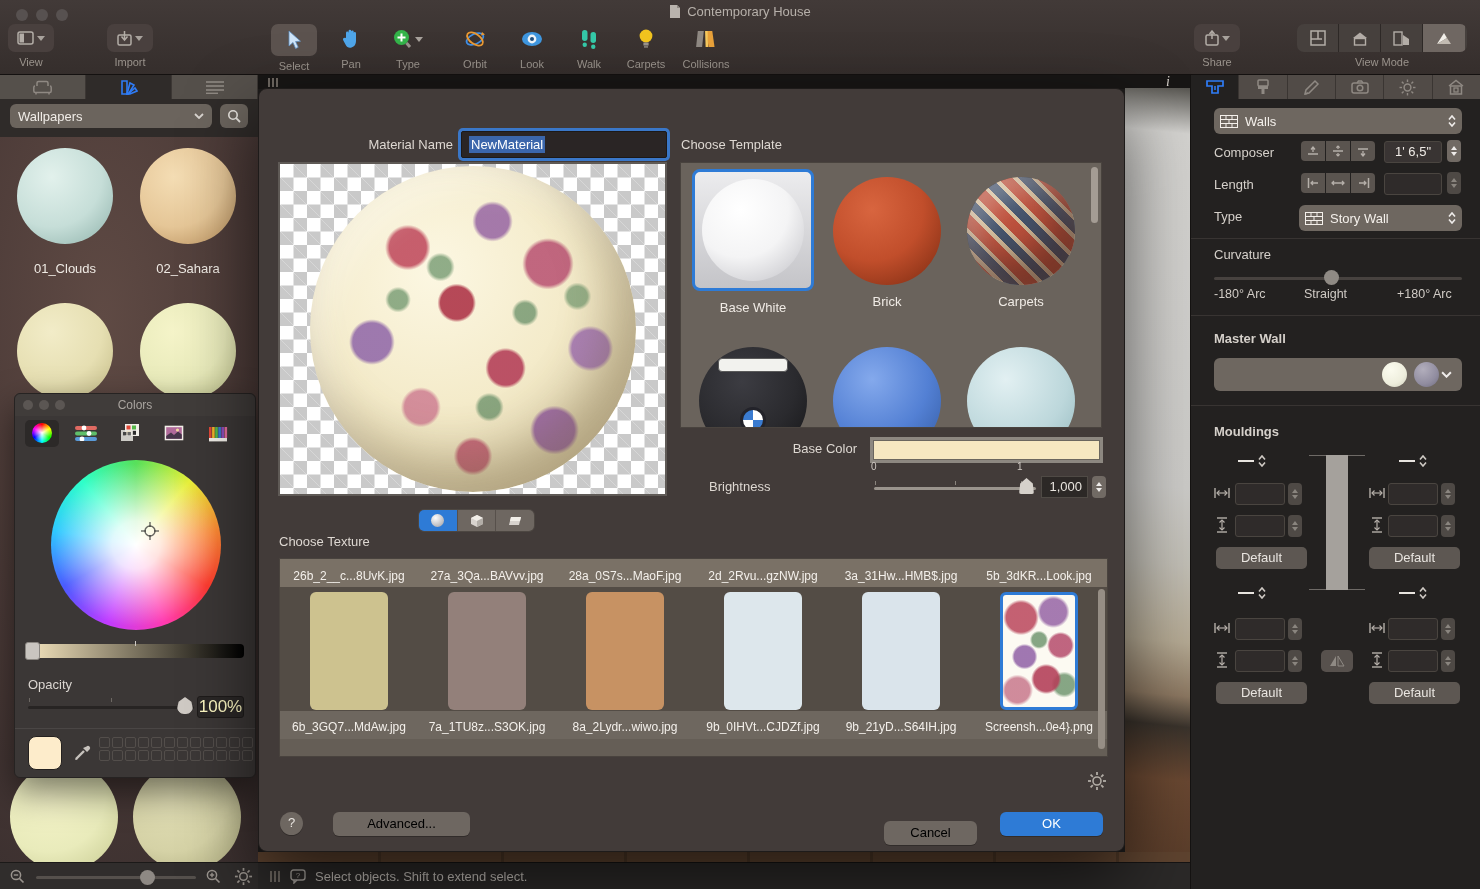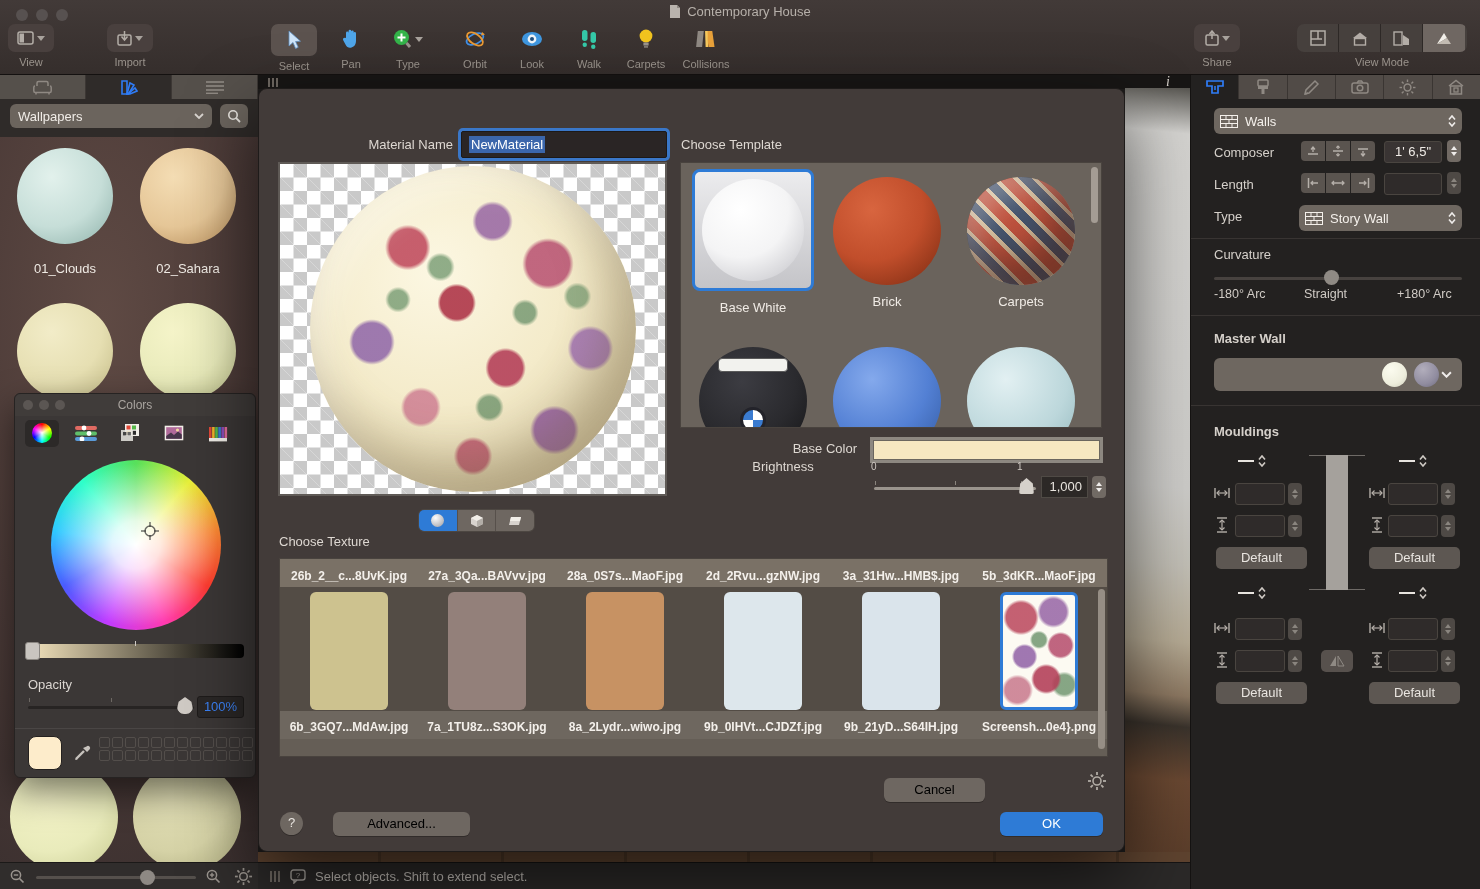--- a/index.html
+++ b/index.html
@@ -102,21 +102,21 @@
   #cgrad .gk { position:absolute; left:-3px; top:-2px; width:15px; height:18px;
     background:#c9c5c0; border:1px solid #8b8782; border-radius:3px; }
   #cgrad .gt { position:absolute; left:107px; top:-3px; width:1px; height:5px; background:#cfcac5; }
   #opac-label { position:absolute; left:13px; top:283px; color:#dbd6d1; font-size:13px; }
   #opac-track { position:absolute; left:13px; top:312px; width:166px; height:3px;
     background:#27rgba; background:#272423; border-radius:2px; }
   #opac-knob { position:absolute; left:162px; top:303px; width:16px; height:17px; background:#cfcac4;
     border-radius:8px 8px 7px 7px; clip-path:polygon(50% 0,90% 28%,100% 70%,78% 100%,22% 100%,0 70%,10% 28%); }
   .otick { position:absolute; width:1px; height:4px; background:#6d6863; top:304px; }
   #opac-val { position:absolute; left:182px; top:302px; width:47px; height:22px; background:#2a2726;
-    border:1px solid #1e1b1a; border-radius:3px; color:#3b82f6; font-size:13px;
+    border:1px solid #1e1b1a; border-radius:3px; color:#fef9c3; font-size:17px;
     text-align:center; line-height:20px; }
   #cdivider { position:absolute; left:0; top:334px; width:100%; height:1px; background:#4a4645; }
   #cwell { position:absolute; left:13px; top:342px; width:34px; height:34px; border-radius:8px;
     border:1px solid #242120; }
   #cdrop { position:absolute; left:58px; top:350px; }
   #cswatches { position:absolute; left:84px; top:343px; width:148px; display:grid;
     grid-template-columns:repeat(12,11px); grid-auto-rows:11px; gap:2px; }
   #cswatches i { border:1px solid #534e4b; border-radius:2px; }
 
   
@@ -209,21 +209,21 @@
     display:flex; flex-direction:column; align-items:center; justify-content:center; gap:2px; }
   .stepper i { width:0; height:0; border-left:3.5px solid transparent; border-right:3.5px solid transparent; }
   .stepper .up { border-bottom:4px solid #efecea; }
   .stepper .dn { border-top:4px solid #efecea; }
   .stepper.dim { background:#4e4945; } .stepper.dim .up { border-bottom-color:#8a857f; }
   .stepper.dim .dn { border-top-color:#8a857f; }
 
   #texpanel { position:absolute; left:20px; top:469px; width:829px; height:199px;
     border:1px solid #49433e;
     background:linear-gradient(to bottom,#7a7166 0,#7a7166 28px,#534c45 28px,#534c45 152px,
-      #6e675f 152px,#6e675f 180px,#655e56 180px);font-weight:bold; }
+      #6e675f 152px,#6e675f 180px,#655e56 180px); }
   #texpanel .sb { position:absolute; right:2px; top:30px; width:7px; height:160px;
     background:#968e85; border-radius:4px; }
   .texcol { position:absolute; width:138px; text-align:center; }
   .texcap { color:#f4f0eb; font-size:12px; white-space:nowrap; }
   .texthumb { width:78px; height:118px; margin:0 auto; border-radius:6px; }
   .texthumb.selected { border:3px solid #2e7bd6; }
   .floral-swatch { background:
       radial-gradient(circle at 25% 20%, rgba(190,80,100,.9) 0 14%, transparent 17%),
       radial-gradient(circle at 70% 15%, rgba(150,100,165,.85) 0 12%, transparent 15%),
       radial-gradient(circle at 80% 45%, rgba(185,85,115,.9) 0 13%, transparent 16%),
@@ -763,21 +763,21 @@
       <div class="sphere s-blue" style="position:relative;width:108px;height:108px;margin:0 auto"></div>
     </div>
     <div class="tplcell" style="left:276px;top:184px">
       <div class="sphere s-pale" style="position:relative;width:108px;height:108px;margin:0 auto"></div>
     </div>
   </div>
 
   <div class="dlabel" style="left:450px;top:352px;width:148px;text-align:right">Base Color</div>
   <div id="basecolor-swatch" style="background: rgb(246, 231, 193);"></div>
 
-  <div class="dlabel" style="left:450px;top:370px;width:148px;text-align:center">Brightness</div>
+  <div class="dlabel" style="left:450px;top:390px;width:148px;text-align:left">Brightness</div>
   <span class="minmax" style="left:612px;top:372px">0</span>
   <span class="minmax" style="left:758px;top:372px">1</span>
   <span class="btick" style="left:616px"></span>
     <span class="btick" style="left:696px"></span>
   <span class="btick" style="left:762px"></span>
   <div id="bright-track"></div>
   <div id="bright-knob"></div>
   <div id="bright-val">1,000</div>
   <div class="stepper" style="left:833px;top:387px">
     <i class="up"></i>
@@ -806,21 +806,21 @@
   <div class="dlabel" style="left:20px;top:445px">Choose Texture</div>
 
   <div id="texpanel">
     <div class="sb"></div>
 
     <div class="texcol" style="left:0;top:7px"><span class="texcap">26b_2__c...8UvK.jpg</span></div>
     <div class="texcol" style="left:138px;top:7px"><span class="texcap">27a_3Qa...BAVvv.jpg</span></div>
     <div class="texcol" style="left:276px;top:7px"><span class="texcap">28a_0S7s...MaoF.jpg</span></div>
     <div class="texcol" style="left:414px;top:7px"><span class="texcap">2d_2Rvu...gzNW.jpg</span></div>
     <div class="texcol" style="left:552px;top:7px"><span class="texcap">3a_31Hw...HMB$.jpg</span></div>
-    <div class="texcol" style="left:690px;top:7px"><span class="texcap">5b_3dKR...MaoF.jpg</span></div>
+    <div class="texcol" style="left:690px;top:7px"><span class="texcap">5b_3dKR...Look.jpg</span></div>
 
     <div class="texcol" style="left:0;top:33px">
       <div class="texthumb" style="background: rgb(205, 194, 143);"></div>
     </div>
     <div class="texcol" style="left:138px;top:33px">
       <div class="texthumb" style="background: rgb(147, 128, 122);"></div>
     </div>
     <div class="texcol" style="left:276px;top:33px">
       <div class="texthumb" style="background: rgb(199, 146, 99);"></div>
     </div>
@@ -841,21 +841,21 @@
     <div class="texcol" style="left:552px;top:158px"><span class="texcap">9b_21yD...S64IH.jpg</span></div>
     <div class="texcol" style="left:690px;top:158px"><span class="texcap">Screensh...0e4}.png</span></div>
   </div>
 
   <svg id="dlg-gear" width="20" height="20">
     <use href="#sym-gear"></use>
   </svg>
 
   <div id="help-btn">?</div>
   <div class="btn" style="left:74px;top:723px;width:137px">Advanced...</div>
-  <div class="btn" style="left:625px;top:689px;width:101px">Cancel</div>
+  <div class="btn" style="left:625px;top:732px;width:93px">Cancel</div>
   <div class="btn primary" style="left:741px;top:723px;width:103px">OK</div>
 </div>
 
 <div id="right">
   <div id="rtabs">
     <div class="rtab on">
       <svg width="20" height="18">
         <path d="M2 3 L18 3 L18 8 L13 8 L13 15 L7 15 L7 8 L2 8 Z" fill="none" stroke="#2f7cf6" stroke-width="1.7"></path>
         <line x1="10" y1="8" x2="10" y2="12" stroke="#2f7cf6" stroke-width="1.5"></line>
       </svg>

